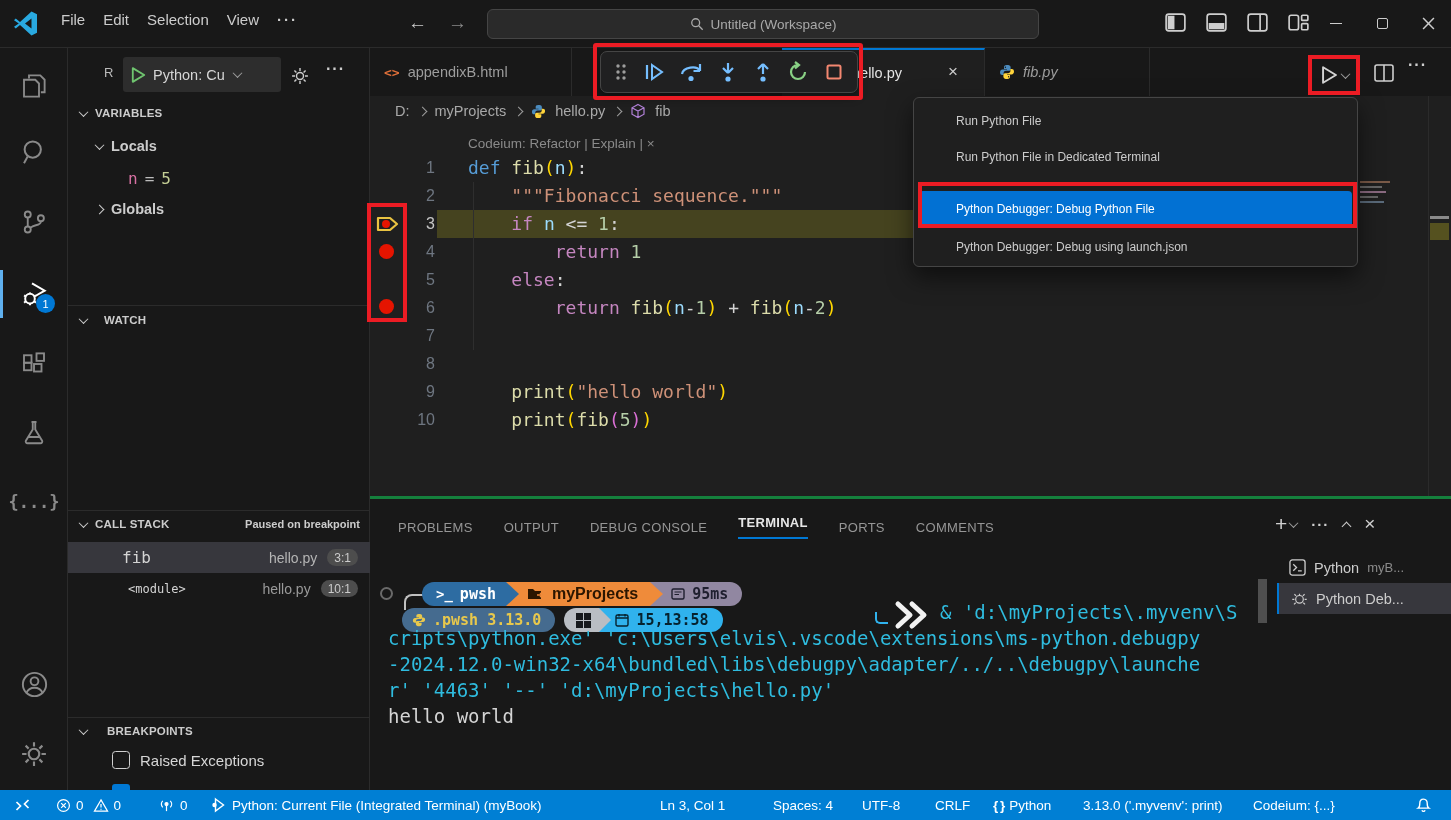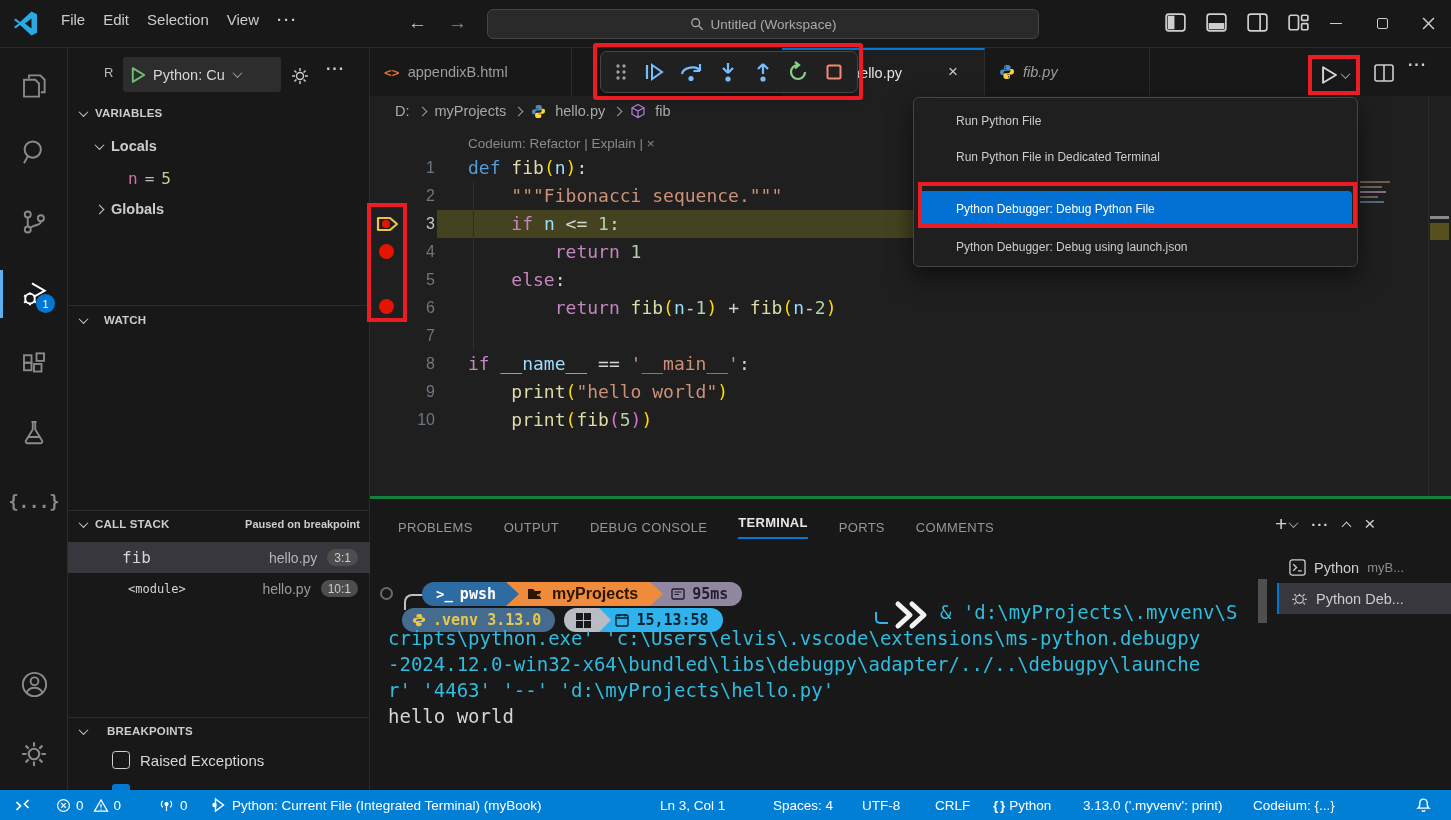--- a/index.html
+++ b/index.html
@@ -357,21 +357,20 @@
   </div>
   <div class="abs" style="left:9px;top:196px;width:15px;height:15px;border-radius:50%;background:#e51400"></div>
   <div class="abs" style="left:9px;top:251px;width:15px;height:15px;border-radius:50%;background:#e51400"></div>
 
   <div class="code-line mono" style="top:106px"><span class="tk-def">def </span><span class="tk-fn">fib</span><span class="tk-b1">(</span><span class="tk-v">n</span><span class="tk-b1">)</span><span class="tk-p">:</span></div>
   <div class="code-line mono" style="top:134px"><span>    </span><span class="tk-s">"""Fibonacci sequence."""</span></div>
   <div class="code-line mono" style="top:162px"><span>    </span><span class="tk-kw">if </span><span class="tk-v">n</span><span class="tk-p"> &lt;= </span><span class="tk-n">1</span><span class="tk-p">:</span></div>
   <div class="code-line mono" style="top:190px"><span>        </span><span class="tk-kw">return </span><span class="tk-n">1</span></div>
   <div class="code-line mono" style="top:218px"><span>    </span><span class="tk-kw">else</span><span class="tk-p">:</span></div>
   <div class="code-line mono" style="top:246px"><span>        </span><span class="tk-kw">return </span><span class="tk-fn">fib</span><span class="tk-b1">(</span><span class="tk-v">n</span><span class="tk-p">-</span><span class="tk-n">1</span><span class="tk-b1">)</span><span class="tk-p"> + </span><span class="tk-fn">fib</span><span class="tk-b1">(</span><span class="tk-v">n</span><span class="tk-p">-</span><span class="tk-n">2</span><span class="tk-b1">)</span></div>
-  <div class="code-line mono" style="top:302px"><span class="tk-kw">if </span><span class="tk-v">__name__</span><span class="tk-p"> == </span><span class="tk-s">'__main__'</span><span class="tk-p">:</span></div>
   <div class="code-line mono" style="top:330px"><span>    </span><span class="tk-fn">print</span><span class="tk-b1">(</span><span class="tk-s">"hello world"</span><span class="tk-b1">)</span></div>
   <div class="code-line mono" style="top:358px"><span>    </span><span class="tk-fn">print</span><span class="tk-b1">(</span><span class="tk-fn">fib</span><span class="tk-b2">(</span><span class="tk-n">5</span><span class="tk-b2">)</span><span class="tk-b1">)</span></div>
 
   <div class="abs" style="left:986px;top:48px;width:95px;height:400px">
     <div class="abs" style="left:4px;top:85px;width:30px;height:2px;background:#7a5a48"></div>
     <div class="abs" style="left:4px;top:90px;width:22px;height:2px;background:#666"></div>
     <div class="abs" style="left:4px;top:95px;width:26px;height:2px;background:#8a6a80"></div>
     <div class="abs" style="left:4px;top:100px;width:18px;height:2px;background:#666"></div>
     <div class="abs" style="left:4px;top:105px;width:24px;height:2px;background:#5a6a7a"></div>
     <div class="abs" style="left:72px;top:0;width:1px;height:400px;background:#2b2b2b"></div>
@@ -479,21 +478,21 @@
       <span>95ms</span>
       </span>
   </div>
 
   <div class="abs flex" style="left:32px;top:109px">
     <span class="pill mono" style="background:#456b8f;border-radius:12px;padding:0 14px 0 10px;font-weight:bold;font-size:15px;color:#e8c84c;gap:7px">
       <svg width="14" height="14" viewBox="0 0 16 16">
           <path d="M7.8 1 C5.5 1 5 2 5 3.2 V5 H8 V5.6 H3.4 C2 5.6 1 6.8 1 8.5 C1 10.2 2 11 3.2 11 H4.6 V8.9 C4.6 7.6 5.7 6.8 7 6.8 H10 C11 6.8 11.6 6 11.6 5 V3.2 C11.6 2 10.4 1 9.2 1 Z" fill="#e8c84c"></path>
           <path d="M8.2 15 C10.5 15 11 14 11 12.8 V11 H8 V10.4 H12.6 C14 10.4 15 9.2 15 7.5 C15 5.8 14 5 12.8 5 H11.4 V7.1 C11.4 8.4 10.3 9.2 9 9.2 H6 C5 9.2 4.4 10 4.4 11 V12.8 C4.4 14 5.6 15 6.8 15 Z" fill="#e8c84c"></path>
         </svg>
-      <span>.venv 3.13.0</span>
+      <span>.pwsh 3.13.0</span>
       </span>
     <span style="width:9px"></span>
     <span class="pill" style="background:#b9bdc3;border-radius:12px 0 0 12px;padding:0 8px 0 12px">
       <svg width="15" height="15" viewBox="0 0 15 15" fill="#16181c">
           <rect x="0" y="0" width="7" height="7"></rect>
           <rect x="8" y="0" width="7" height="7"></rect>
           <rect x="0" y="8" width="7" height="7"></rect>
           <rect x="8" y="8" width="7" height="7"></rect>
         </svg>
       </span>

